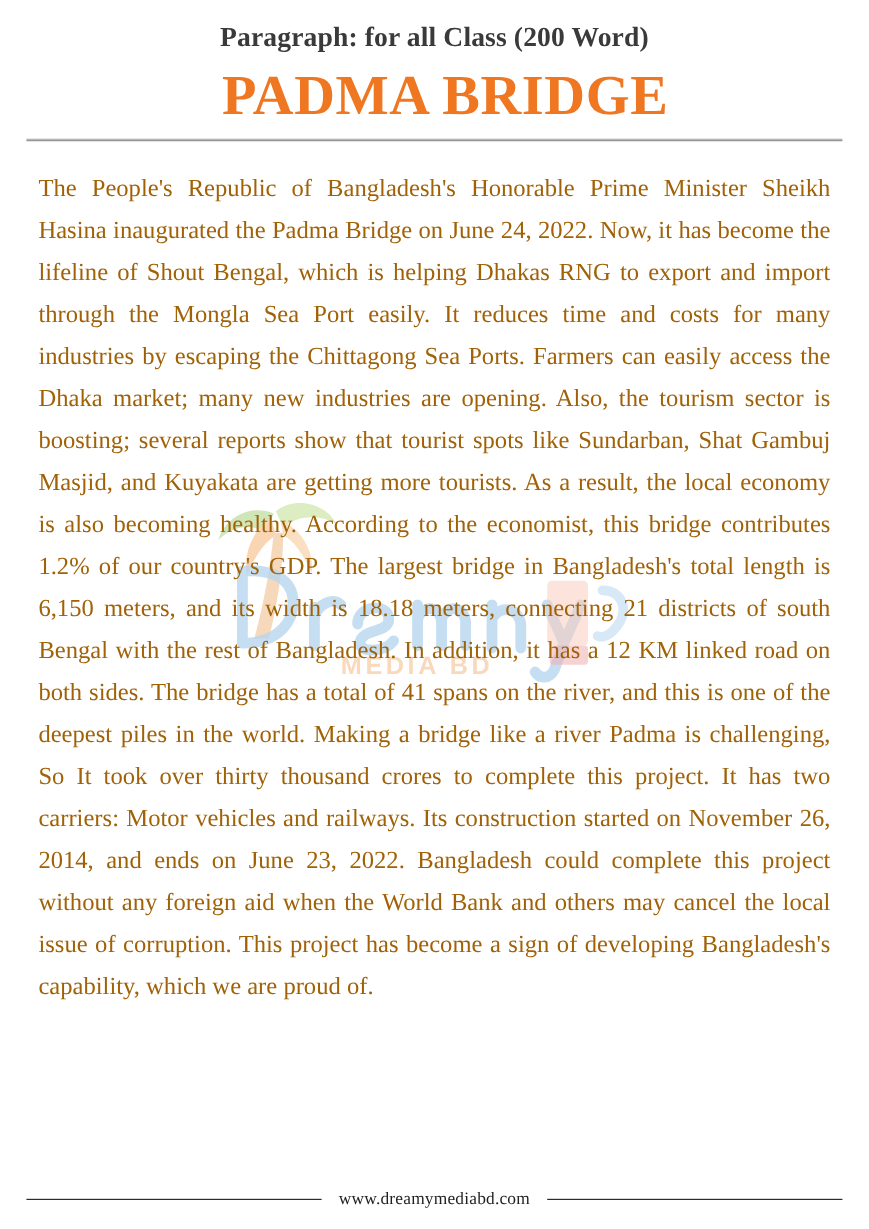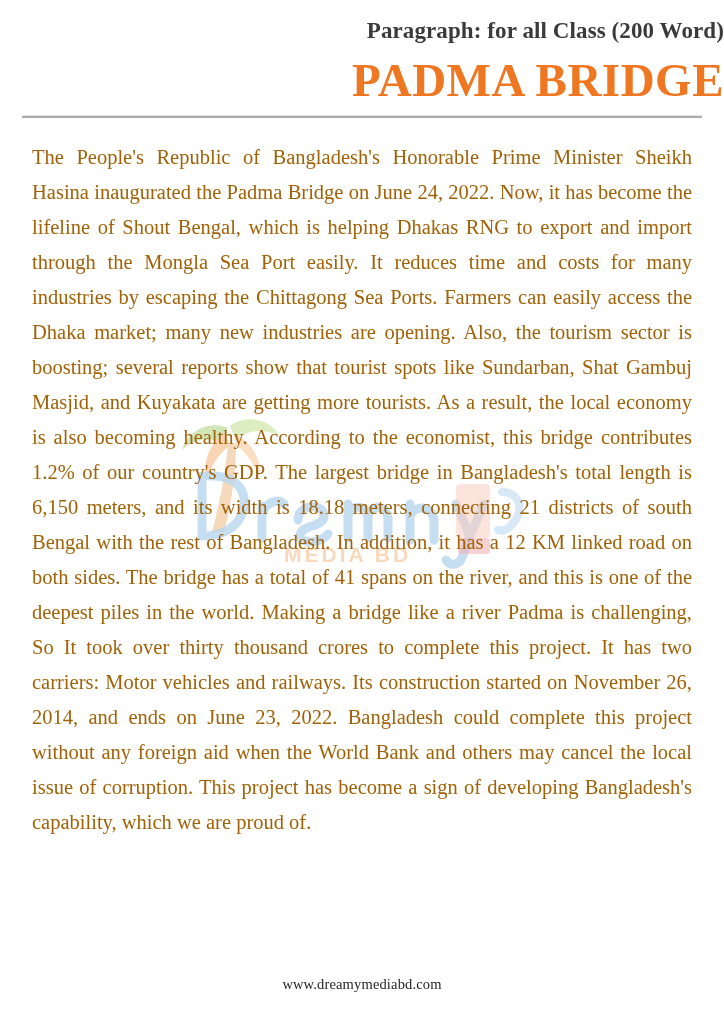--- a/index.html
+++ b/index.html
@@ -27,21 +27,21 @@
     pointer-events: none;
     z-index: 0;
     opacity: 0.55;
   }
   #watermark svg { display: block; width: 100%; height: 100%; }
 
   
   .header {
     position: relative;
     z-index: 2;
-    text-align: right;
+    text-align: center;
     padding-top: 17px;
   }
   .subtitle {
     font-size: 23px;
     font-weight: bold;
     color: #3a3a3a;
     letter-spacing: 0.1px;
     line-height: 1.2;
     margin: 0;
   }
@@ -79,21 +79,20 @@
     position: absolute;
     left: 0;
     right: 0;
     bottom: 16px;
     z-index: 2;
     display: flex;
     align-items: center;
     justify-content: center;
     gap: 14px;
     padding: 0 22px;
-    flex-direction: column;
   }
   .footer-line {
     flex: 1 1 auto;
     height: 1px;
     background: #2b2b2b;
   }
   .footer-url {
     flex: 0 0 auto;
     font-size: 14.5px;
     color: #1f1f1f;

